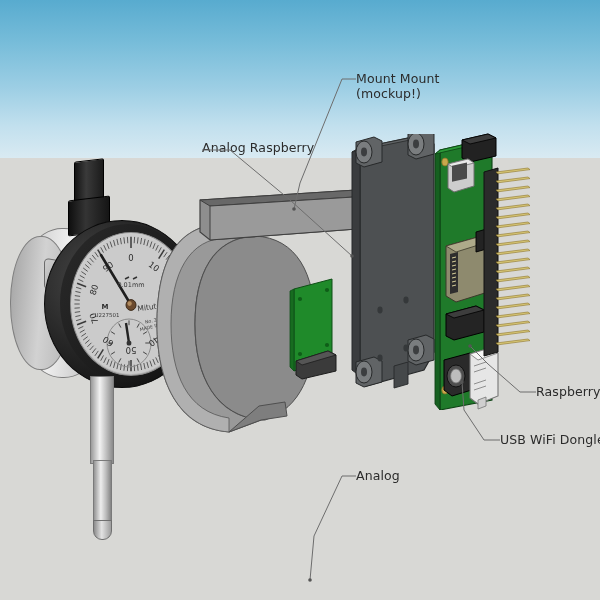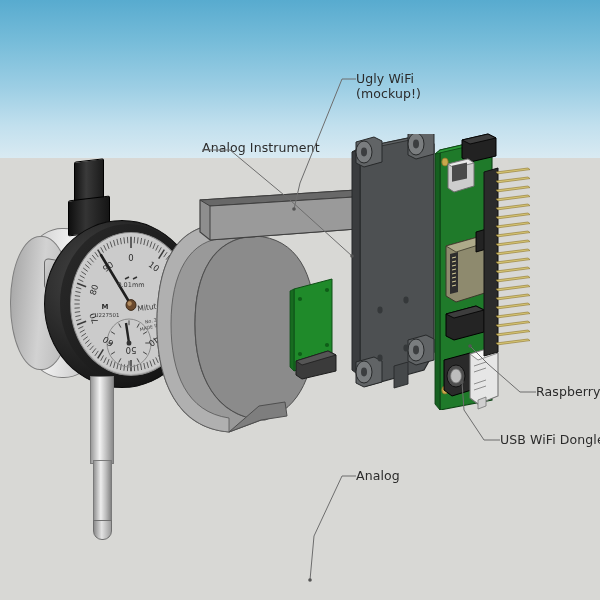--- a/index.html
+++ b/index.html
@@ -406,26 +406,26 @@
           <path d="M64,175.0 L96,171.0 L98,172.6 L66,176.8 Z" fill="#d8c878" stroke="#8d7327" stroke-width=".6"></path>
           <path d="M64,184.0 L96,180.0 L98,181.6 L66,185.8 Z" fill="#d8c878" stroke="#8d7327" stroke-width=".6"></path>
           <path d="M64,193.0 L96,189.0 L98,190.6 L66,194.8 Z" fill="#d8c878" stroke="#8d7327" stroke-width=".6"></path>
           <path d="M64,202.0 L96,198.0 L98,199.6 L66,203.8 Z" fill="#d8c878" stroke="#8d7327" stroke-width=".6"></path>
           <path d="M64,211.0 L96,207.0 L98,208.6 L66,212.8 Z" fill="#d8c878" stroke="#8d7327" stroke-width=".6"></path>
         </g>
     </svg>
   </div>
 
   <div id="annotations">
-      <div class="label" style="left: 202px; top: 140px;">Analog Instrument</div>
+      <div class="label" style="left: 202px; top: 140px;">Analog Raspberry</div>
       <svg class="leader" width="400" height="400" viewBox="-200 -200 400 400" style="left: 2px; top: -60px;">
         <path d="M0,10 L28,10 L88,60 L150,116"></path>
         <circle cx="150" cy="116" r="1.8"></circle>
       </svg>
-      <div class="label" style="left: 356px; top: 71px;">Ugly WiFi
+      <div class="label" style="left: 356px; top: 71px;">Mount Mount
 (mockup!)</div>
       <svg class="leader" width="400" height="400" viewBox="-200 -200 400 400" style="left: 156px; top: -129px;">
         <path d="M0,8 L-14,8 L-56,112 L-62,138"></path>
         <circle cx="-62" cy="138" r="1.8"></circle>
       </svg>
       <div class="label" style="left: 356px; top: 468px;">Analog</div>
       <svg class="leader" width="400" height="400" viewBox="-200 -200 400 400" style="left: 156px; top: 268px;">
         <path d="M0,8 L-14,8 L-42,68 L-46,112"></path>
         <circle cx="-46" cy="112" r="1.8"></circle>
       </svg>

